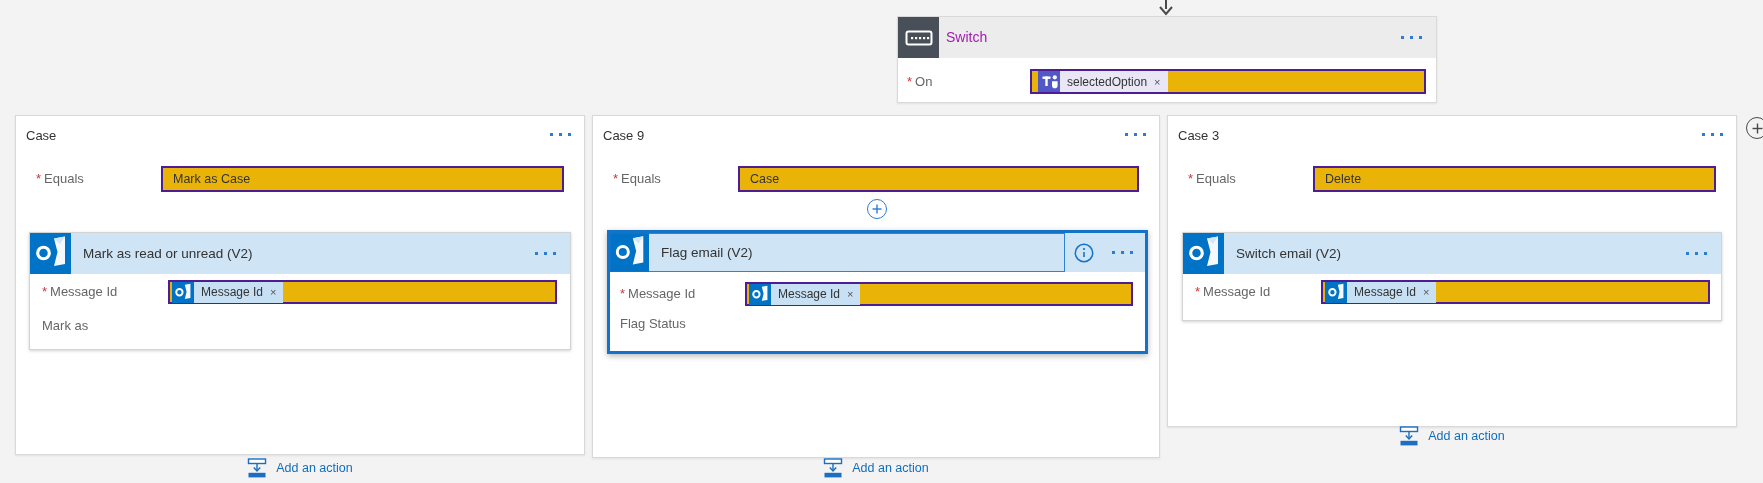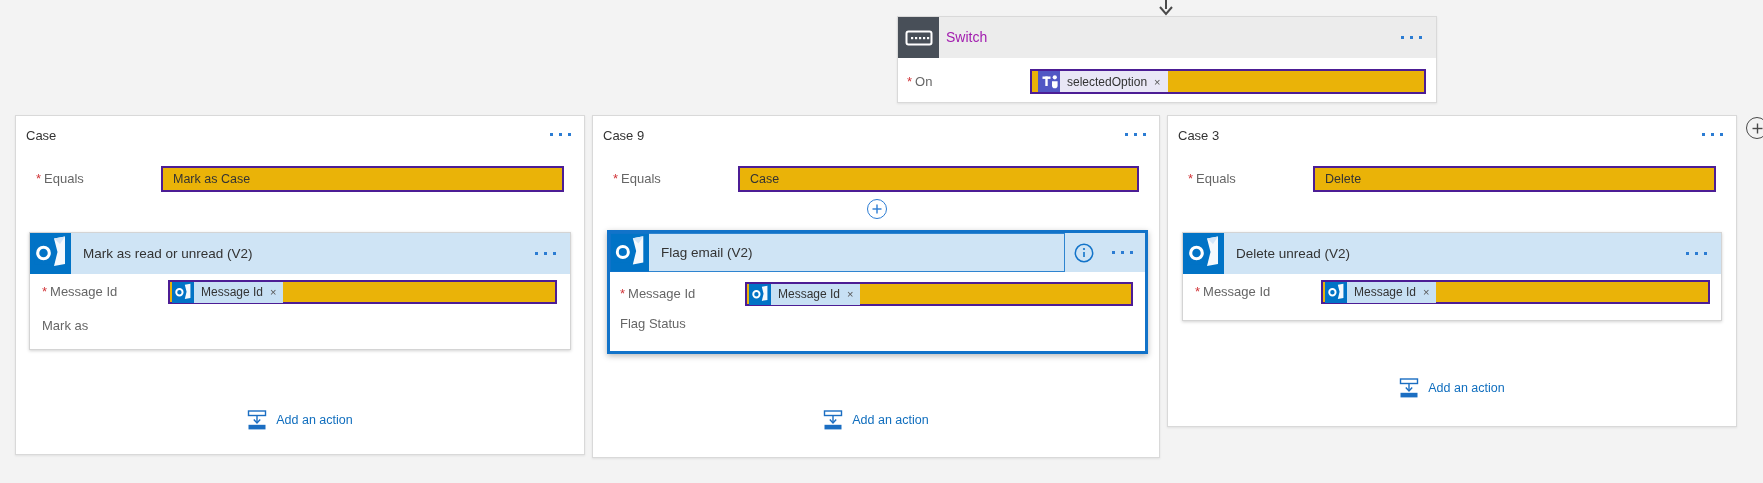--- a/index.html
+++ b/index.html
@@ -45,21 +45,21 @@
   .action-header .dots { right:14px; top:19px; }
   .field-label { line-height:24px; }
   .field-input { height:24px; padding-left:2px; }
   .dd { height:24px; padding-left:10px; position:absolute; background:#fff; border:1px solid #8f8f8f; display:flex; align-items:center; font-size:12.5px; color:#333; }
   .chev { position:absolute; right:16px; top:8px; }
 
   .selected-card { border:3px solid #1273c9; box-shadow:0 2px 6px rgba(0,0,0,.28);padding-left:48px; }
   .focus-box { position:absolute; left:0; top:0; width:455px; height:39px; border:1px solid rgba(18,115,201,.85); pointer-events:none; z-index:5; }
   .info-btn { position:absolute; left:464px; top:10px; width:20px; height:20px; cursor:pointer; }
 
-  .add-action { position:absolute; left:0; width:100%; display:flex; align-items:center; justify-content:center; gap:9px; cursor:pointer; }
+  .add-action { position:absolute; left:0; width:100%; display:flex; align-items:center; justify-content:center; gap:9px; cursor:pointer;margin-top:48px; }
   .add-action span { font-size:12.5px; color:#106ebe; }
 
   .plus-circle { position:absolute; border-radius:50%; display:flex; align-items:center; justify-content:center; background:transparent; }
   .case2-plus { left:274px; top:83px; width:20px; height:20px; border:1px solid #2b7cd3; color:#2b7cd3; }
   .canvas-plus { left:1746px; top:117px; width:22px; height:22px; border:1.5px solid #4a4a4a; color:#4a4a4a; background:#f3f3f3; }
   .plus-circle svg { display:block; }
 </style>
 </head>
 <body>
 
@@ -259,21 +259,21 @@
         <span>Delete</span>
       </div>
 
     <div class="action-card" style="left:14px;top:116px;width:540px;height:89px;">
       <div class="action-header">
         <div class="action-icon-box outlook-bg">
           <svg width="41" height="41" viewBox="0 0 41 41">
               <use href="#outlook-glyph"></use>
             </svg>
         </div>
-        <span class="action-title">Delete unread (V2)</span>
+        <span class="action-title">Switch email (V2)</span>
         <div class="dots">
             <i></i>
             <i></i>
             <i></i>
           </div>
       </div>
       <div class="row-label field-label" style="left:12px;top:47px;"><span class="req">*</span><span>Message Id</span></div>
       <div class="text-input field-input" style="left:138px;top:47px;width:389px;">
         <div class="token">
           <span class="ticon outlook-bg">

